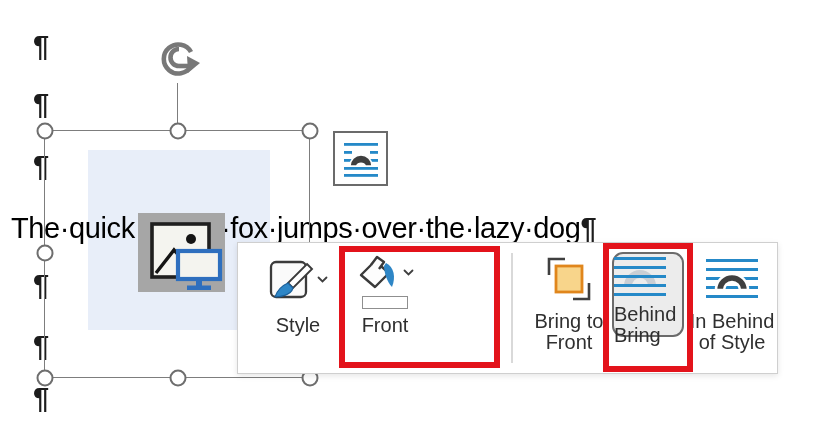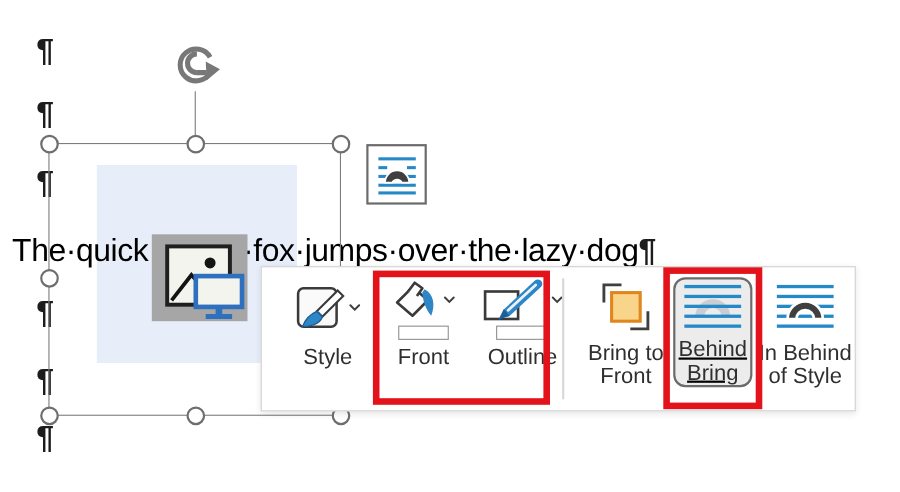--- a/index.html
+++ b/index.html
@@ -66,23 +66,23 @@
     box-sizing:border-box;margin-top:1px;
   }
   .tb-label{
     font-size:20px;line-height:21px;color:#2f2f2f;text-align:center;margin-top:6px;
     white-space:nowrap;
   }
   .tb-label.two{margin-top:4px;}
   .tb-sep{position:absolute;left:273px;top:10px;width:1.6px;height:110px;background:#d9d9d9;}
 
   .behind-btn{
-    position:absolute;left:374px;top:9px;width:72px;height:100px;
+    position:absolute;left:374px;top:9px;width:72px;height:85px;
     background:#ececec;border:2px solid #6b6b6b;border-radius:11px;box-sizing:border-box;
-    display:flex;flex-direction:column;align-items:center;cursor:pointer;text-decoration:underline;
+    display:flex;flex-direction:column;align-items:flex-start;cursor:pointer;
   }
 
   
   .annot{
     position:absolute;border:6px solid #e3131b;box-sizing:border-box;
     background:transparent;z-index:9;pointer-events:none;
   }
   .annot1{left:339px;top:246px;width:161px;height:122px;}
   .annot2{left:603px;top:243px;width:90px;height:129px;}
 </style>
@@ -167,35 +167,20 @@
         <path d="M30 9 C38 13 40 23 36 33 C31 28 28 18 28 12 Z" fill="#2e86c6"></path>
       </svg>
       <svg width="11" height="8" viewBox="0 0 11 8">
         <path d="M1.5 1.5 L5.5 5.5 L9.5 1.5" fill="none" stroke="#3f3f3f" stroke-width="1.8" stroke-linecap="round"></path>
       </svg>
     </div>
     <div class="swatch"></div>
     <div class="tb-label">Front</div>
   </div>
 
-  <div class="tb-btn" style="left:184px;width:106px">
-    <div class="icon-row" style="height:44px">
-      <svg width="60" height="40" viewBox="0 0 60 40">
-        <rect x="3" y="12" width="30" height="25" fill="#ffffff" stroke="#3a3a3a" stroke-width="2.4"></rect>
-        <line x1="51" y1="5" x2="23" y2="31" stroke="#2e86c6" stroke-width="8" stroke-linecap="round"></line>
-        <line x1="49" y1="6" x2="24" y2="29" stroke="#eaf3fb" stroke-width="2.5" stroke-linecap="round"></line>
-        <polygon points="15,38 25,34 20,28" fill="#1b5f99"></polygon>
-      </svg>
-      <svg width="11" height="8" viewBox="0 0 11 8">
-        <path d="M1.5 1.5 L5.5 5.5 L9.5 1.5" fill="none" stroke="#3f3f3f" stroke-width="1.8" stroke-linecap="round"></path>
-      </svg>
-    </div>
-    <div class="swatch" style="width:48px"></div>
-    <div class="tb-label">Outline</div>
-  </div>
 
   <div class="tb-sep"></div>
 
   <div class="tb-btn" style="left:289px;width:84px">
     <div class="icon-row" style="height:56px">
       <svg width="50" height="50" viewBox="0 0 50 50">
         <path d="M5 21 V5 H21" fill="none" stroke="#3f3f3f" stroke-width="2.6"></path>
         <path d="M45 29 V45 H29" fill="none" stroke="#3f3f3f" stroke-width="2.6"></path>
         <rect x="12" y="12" width="26" height="26" fill="#f8d58b" stroke="#e0861c" stroke-width="2.8"></rect>
       </svg>

